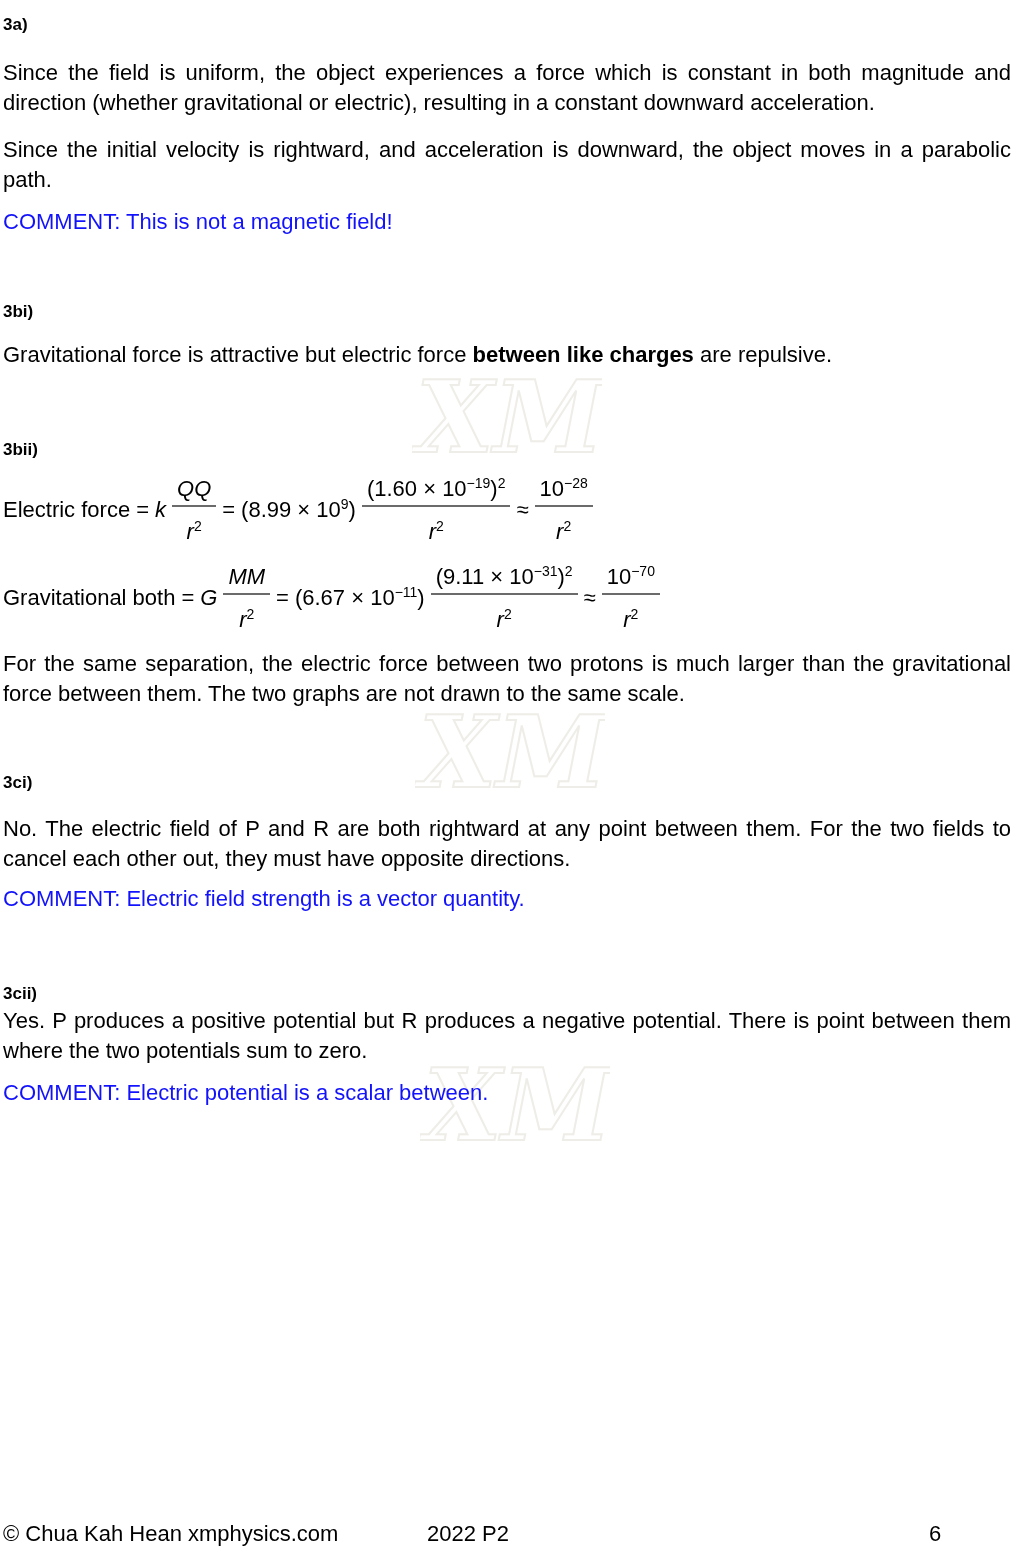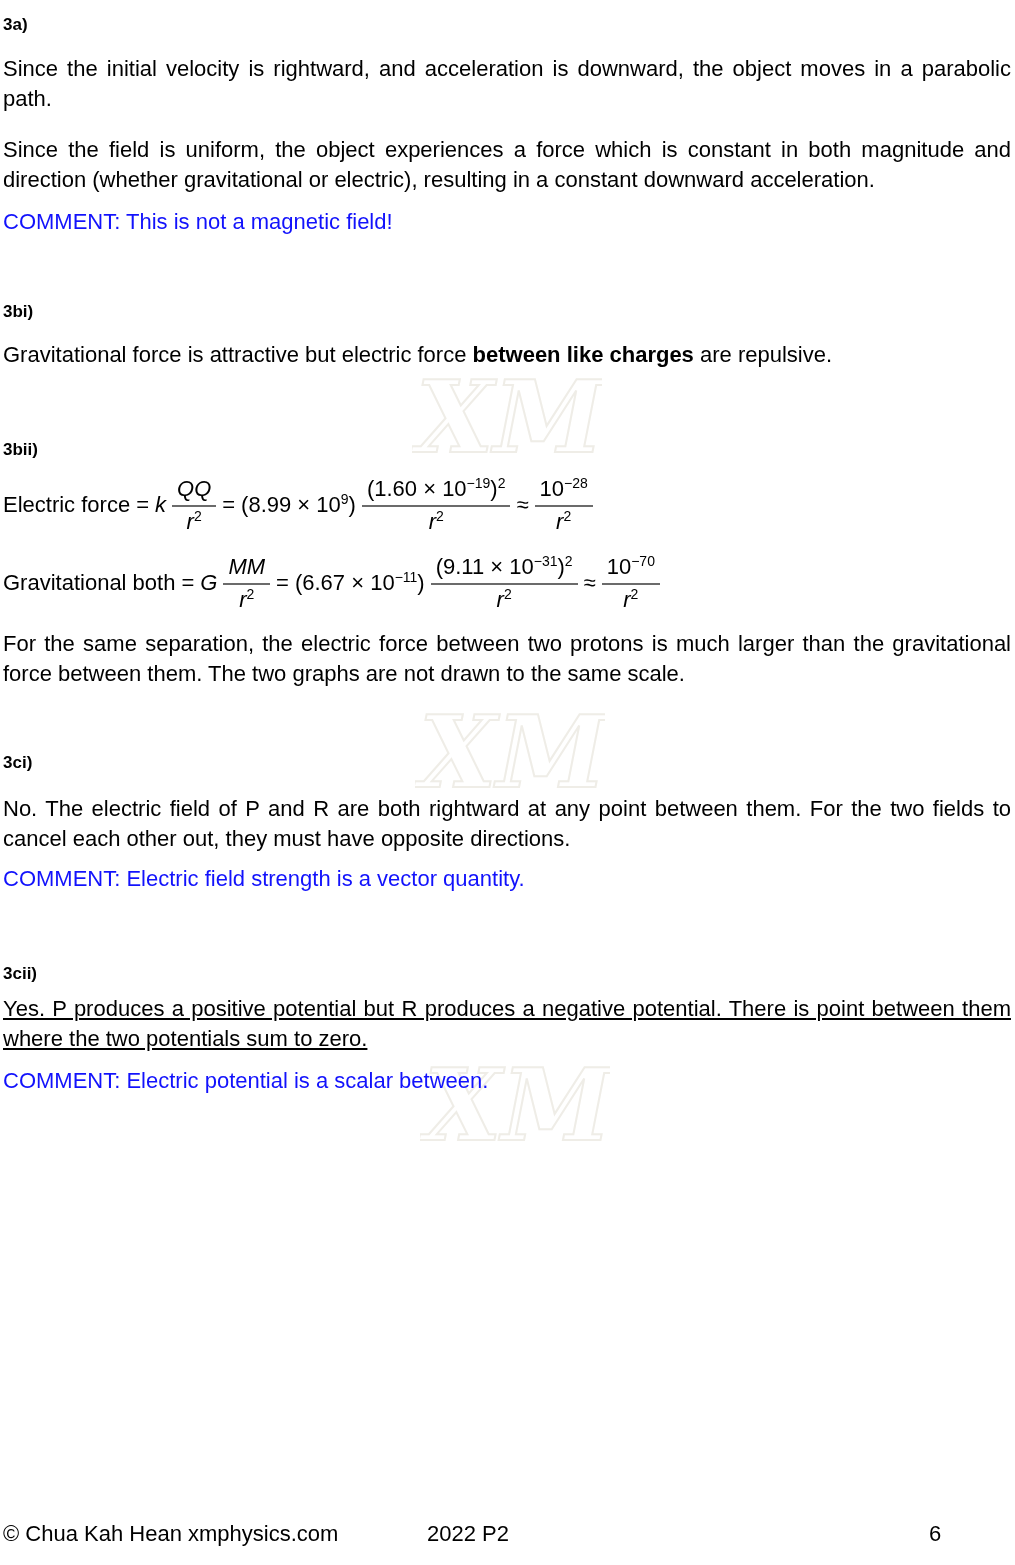--- a/index.html
+++ b/index.html
@@ -38,36 +38,36 @@
   .m-hbi{margin-top:63px;}
   .m-pbi{margin-top:16px;}
   .m-hbii{margin-top:68px;}
   .m-fe{margin-top:14px;}
   .m-fg{margin-top:20px;}
   .m-pbii{margin-top:16px;}
   .m-hci{margin-top:62px;}
   .m-pci{margin-top:19px;}
   .m-cmci{margin-top:10px;}
   .m-hcii{margin-top:68px;}
-  .m-pcii{margin-top:8px;text-decoration:underline;}
+  .m-pcii{margin-top:0;}
   .m-cmcii{margin-top:12px;}
   
   .formula{
     display:flex;align-items:center;gap:6px;
     font-size:22px;white-space:nowrap;
   }
   .it{font-style:italic;}
   .frac{
     display:inline-flex;flex-direction:column;align-items:center;
     line-height:1.12;
   }
   .frac .num{
     padding:1px 5px 3px;border-bottom:2px solid var(--bar-color);
   }
-  .frac .den{padding-top:3px;}
+  .frac .den{padding-top:13px;}
   .sp{font-size:14px;vertical-align:8px;line-height:0;}
   
   .wm{position:absolute;z-index:0;pointer-events:none;}
   .wm text{
     fill:none;stroke:var(--wm-color);stroke-width:2px;
     font-family:"DejaVu Serif","Liberation Serif",serif;
     font-style:italic;font-weight:bold;font-size:100px;
   }
   .wm1{left:412px;top:360px;}
   .wm2{left:415px;top:695px;}
@@ -89,22 +89,22 @@
 <svg class="wm wm2" width="190" height="115" viewBox="0 0 190 115">
   <text x="4" y="92">XM</text>
 </svg>
 <svg class="wm wm3" width="190" height="115" viewBox="0 0 190 115">
   <text x="4" y="92">XM</text>
 </svg>
 
 <div id="page">
 
   <div class="sec-heading">3a)</div>
+  <p class="para m-p1a">Since the field is uniform, the object experiences a force which is constant in both magnitude and direction (whether gravitational or electric), resulting in a constant downward acceleration.</p>
   <p class="para m-p2a">Since the initial velocity is rightward, and acceleration is downward, the object moves in a parabolic path.</p>
-  <p class="para m-p1a">Since the field is uniform, the object experiences a force which is constant in both magnitude and direction (whether gravitational or electric), resulting in a constant downward acceleration.</p>
   <p class="comment m-cma">COMMENT: This is not a magnetic field!</p>
 
   <div class="sec-heading m-hbi">3bi)</div>
   <p class="para m-pbi"><span>Gravitational force is attractive but electric force </span><span class="b">between like charges</span><span> are repulsive.</span></p>
 
   <div class="sec-heading m-hbii">3bii)</div>
 
   <div class="formula m-fe">
     <span>Electric force</span>
     <span>=</span>

